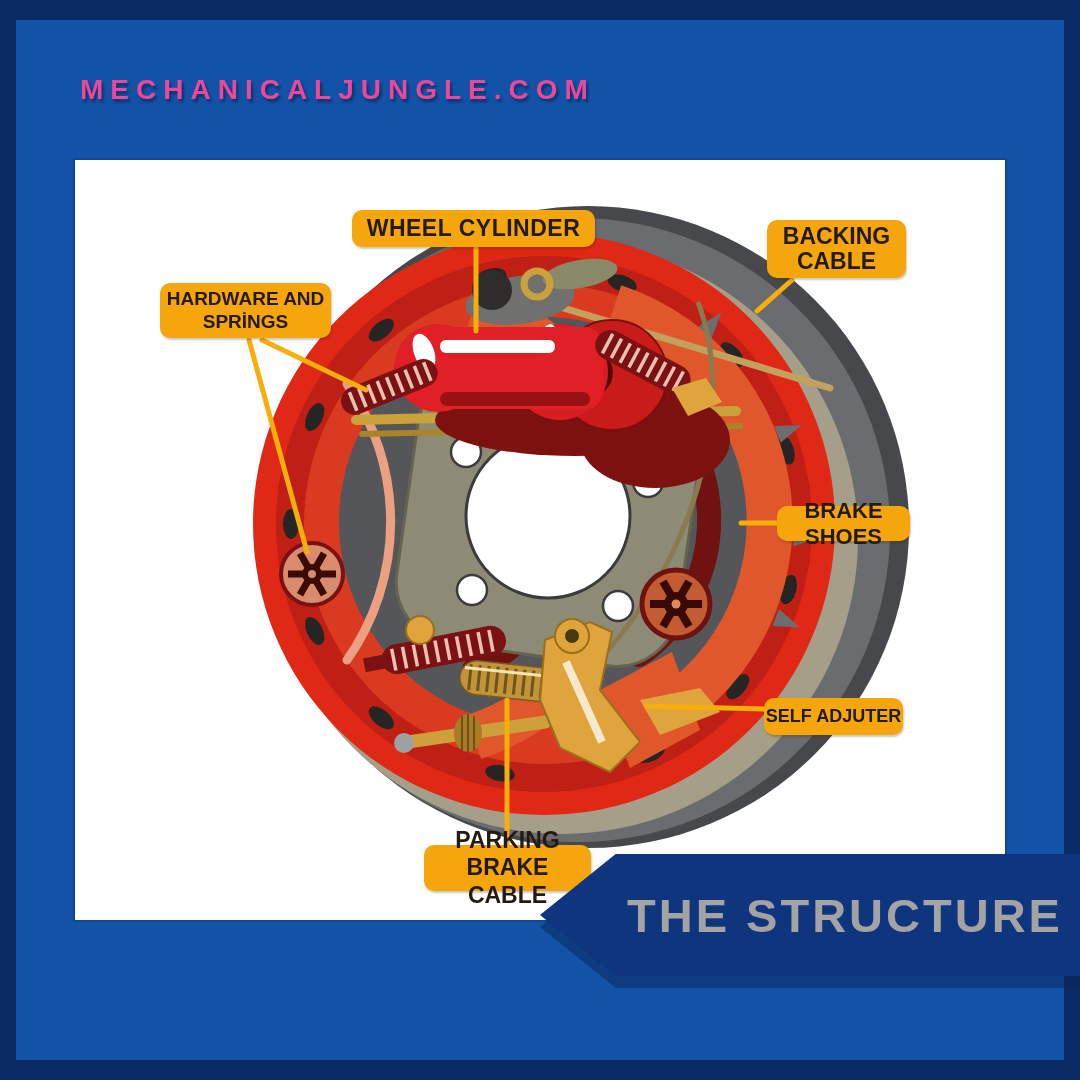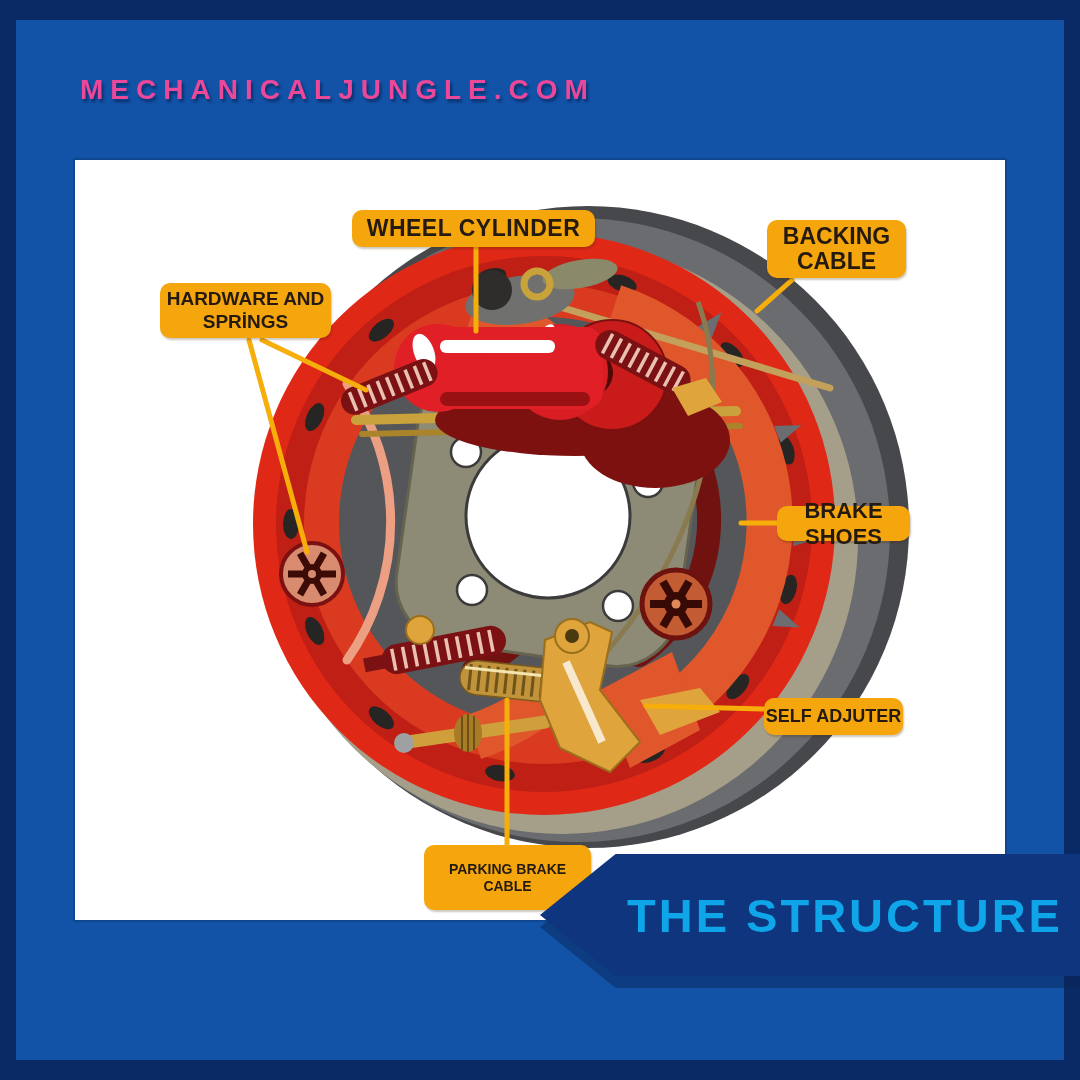--- a/index.html
+++ b/index.html
@@ -31,35 +31,35 @@
     border-radius:10px;
     display:flex;align-items:center;justify-content:center;
     white-space:pre-line;
     box-shadow:1px 2px 2px rgba(60,40,0,.25);
   }
   .tag-wheel-cylinder{left:352px;top:178px;width:243px;height:37px;font-size:23px;letter-spacing:.5px;margin-top:32px;}
   .tag-backing-plate{left:767px;top:220px;width:139px;height:58px;font-size:23px;line-height:1.08;}
   .tag-hardware-springs{left:160px;top:283px;width:171px;height:55px;font-size:19px;line-height:1.2;}
   .tag-brake-shoes{left:777px;top:506px;width:133px;height:35px;font-size:22px;}
   .tag-self-adjuter{left:764px;top:690px;width:139px;height:37px;font-size:18px;margin-top:8px;}
-  .tag-parking-brake-cable{left:424px;top:845px;width:167px;height:65px;font-size:14px;line-height:1.2;}
+  .tag-parking-brake-cable{left:424px;top:845px;width:167px;height:46px;font-size:23px;line-height:1.2;}
   .banner-shadow{
     position:absolute;left:540px;top:866px;width:540px;height:122px;
     background:#08234f;opacity:.45;
     clip-path:polygon(14% 0,100% 0,100% 100%,14% 100%,0 50%);
   }
   .banner{
     position:absolute;left:540px;top:854px;width:540px;height:122px;
     background:#10357f;
     clip-path:polygon(14% 0,100% 0,100% 100%,14% 100%,0 50%);
     display:flex;align-items:center;justify-content:center;
     padding-left:70px;box-sizing:border-box;
   }
   .banner span{
-    color:#0ea5e9;font-size:47px;font-weight:bold;letter-spacing:3px;white-space:nowrap;
+    color:#a3a3a3;font-size:47px;font-weight:bold;letter-spacing:3px;white-space:nowrap;
   }
 </style>
 </head>
 <body>
 
 <div class="bg-inner"></div>
 
 <div class="site-title">MECHANICALJUNGLE.COM</div>
 
 <div class="card"></div>

